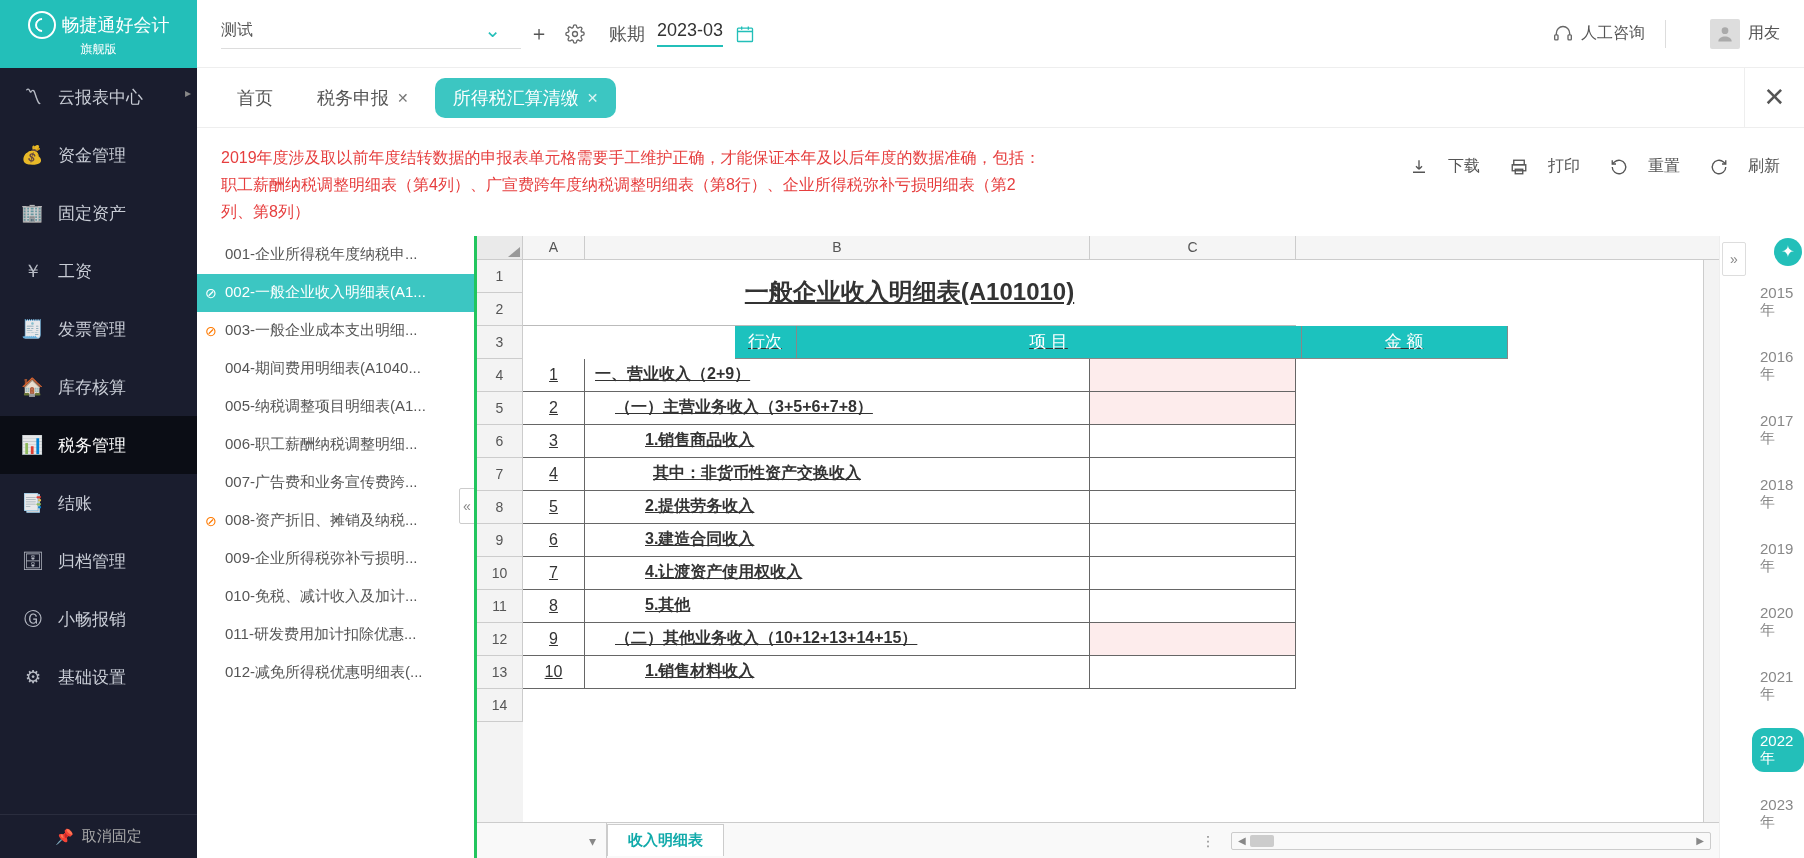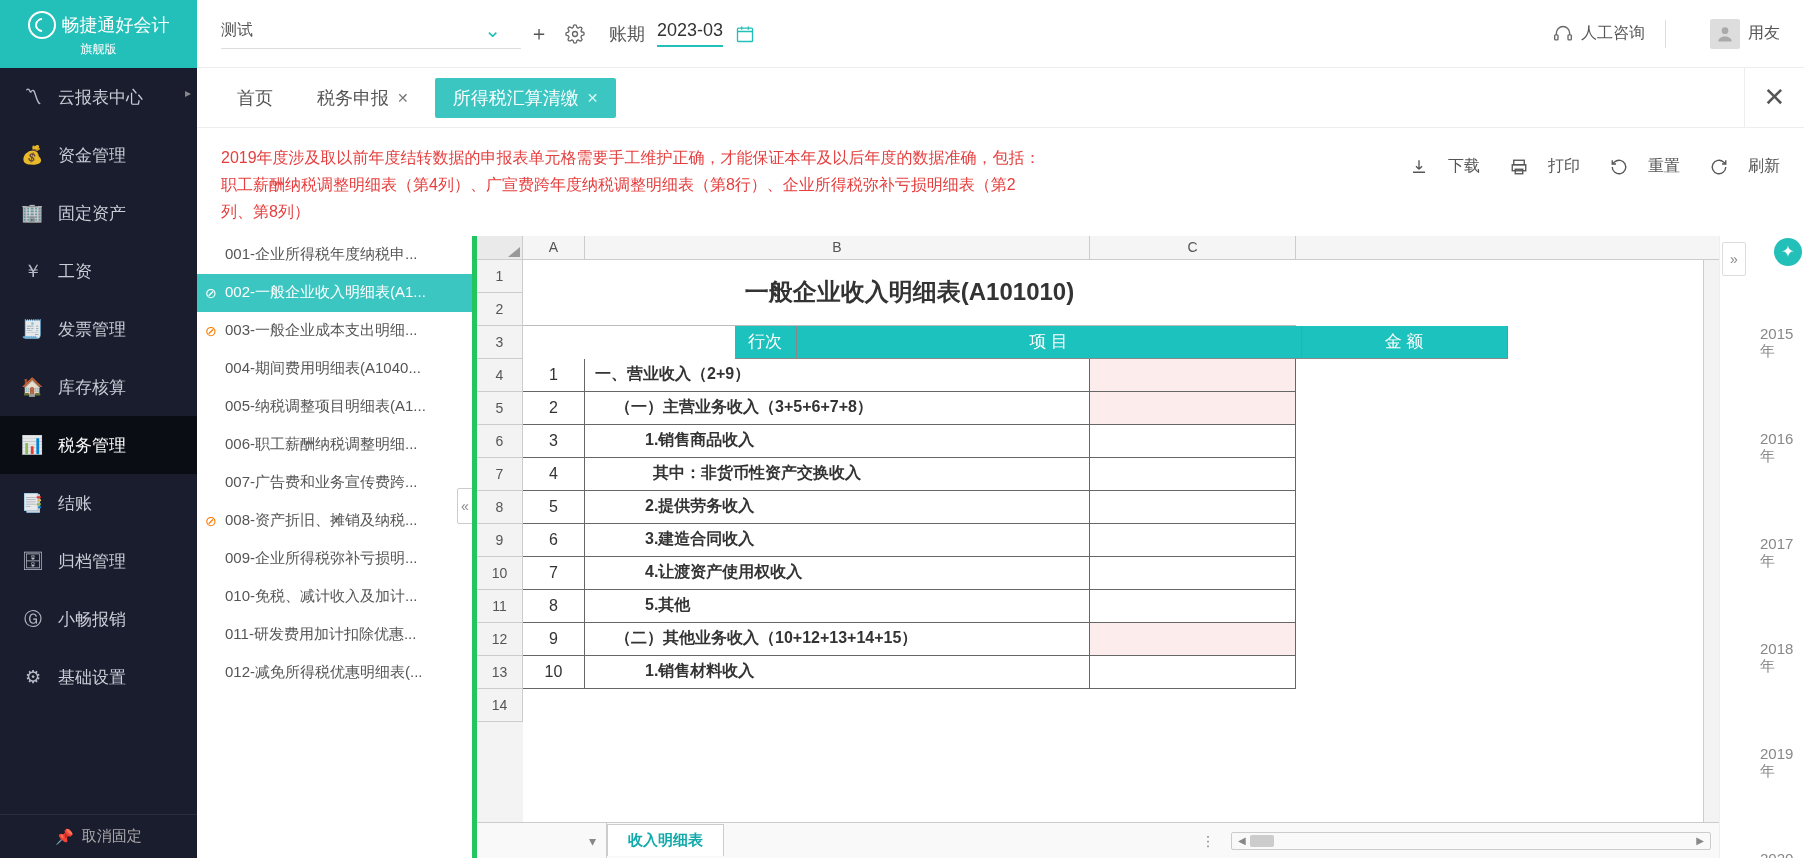--- a/index.html
+++ b/index.html
@@ -32,53 +32,53 @@
 .side-item .sicon { width: 22px; height: 22px; display: flex; align-items: center; justify-content: center; font-size: 18px; opacity: .9; }
 .side-item .exp { position: absolute; right: 6px; top: 18px; font-size: 12px; color: #888; }
 .sidebar-pin { margin-top: auto; height: 44px; display: flex; align-items: center; justify-content: center; gap: 8px; color: #aaa; font-size: 15px; cursor: pointer; border-top: 1px solid #2a2d3e; }
 
 
 .main { position: absolute; top: 68px; left: 197px; right: 0; bottom: 0; background: #fff; display: flex; flex-direction: column; }
 
 
 .tabs-row { height: 60px; display: flex; align-items: center; padding-left: 22px; border-bottom: 1px solid #eee; }
 .tab { display: flex; align-items: center; gap: 8px; padding: 0 18px; height: 40px; font-size: 18px; color: #555; cursor: pointer; }
-.tab.active { background: #3cc6c2; color: #fff; border-radius: 2px; }
+.tab.active { background: #3cc6c2; color: #fff; border-radius: 10px; }
 .tab .x { font-size: 14px; opacity: .8; }
 .tabs-close { margin-left: auto; width: 60px; height: 60px; display: flex; align-items: center; justify-content: center; font-size: 26px; color: #555; cursor: pointer; border-left: 1px solid #eee; }
 
 
 .notice-row { padding: 16px 24px 10px 24px; display: flex; align-items: flex-start; }
 .notice-text { color: #e63e3e; font-size: 16px; max-width: 820px; line-height: 1.7; }
 .toolbar { margin-left: auto; display: flex; align-items: center; gap: 30px; padding-top: 12px; }
 .tool-btn { display: flex; align-items: center; gap: 20px; font-size: 16px; color: #555; cursor: pointer; }
 
 
 .content-row { flex: 1; display: flex; min-height: 0; position: relative; }
-.forms-panel { width: 280px; border-right: 5px solid #22c55e; overflow: hidden; position: relative; }
+.forms-panel { width: 280px; border-right: 3px solid #22c55e; overflow: hidden; position: relative; }
 .forms-list { display: flex; flex-direction: column; }
 .form-item { height: 38px; display: flex; align-items: center; padding: 0 14px 0 28px; font-size: 15px; color: #555; cursor: pointer; position: relative; white-space: nowrap; overflow: hidden; text-overflow: ellipsis; }
 .form-item.active { background: #3cc6c2; color: #fff; }
 .form-item .warn { position: absolute; left: 8px; color: #ff7a00; font-size: 14px; }
 .form-item.active .warn { color: #fff; }
 .collapse-handle { position: absolute; right: -1px; top: 252px; width: 16px; height: 36px; background: #fff; border: 1px solid #ccc; display: flex; align-items: center; justify-content: center; color: #888; font-size: 14px; cursor: pointer; border-radius: 2px 0 0 2px; }
 
 
 .sheet { flex: 1; display: flex; flex-direction: column; min-width: 0; border-right: 1px solid #eee; position: relative; }
 .sheet-head { display: flex; height: 24px; border-bottom: 1px solid #ccc; background: #f5f5f5; }
 .sheet-corner { width: 46px; border-right: 1px solid #ccc; display:flex; align-items:center; justify-content:center; background:#eaeaea; position:relative; }
 .sheet-corner::after { content:""; position:absolute; right:2px; bottom:2px; width:0; height:0; border-style:solid; border-width:0 0 10px 12px; border-color:transparent transparent #999 transparent; }
 .col-h { border-right: 1px solid #ccc; display: flex; align-items: center; justify-content: center; font-size: 14px; color: #555; }
 .col-A { width: 62px; }
 .col-B { width: 505px; }
 .col-C { width: 206px; }
 .sheet-body { flex: 1; overflow: hidden; display: flex; }
 .rownums { width: 46px; background: #f3f3f3; display: flex; flex-direction: column; }
 .rownum { height: 33px; border-bottom: 1px solid #ccc; border-right: 1px solid #ccc; display: flex; align-items: center; justify-content: center; font-size: 14px; color: #555; }
-.cells { flex: 1; display: flex; flex-direction: column; position: relative; }
+.cells { flex: 1; display: flex; flex-direction: column; position: relative; text-decoration: underline; }
 .title-merge { height: 66px; border-bottom: 1px solid #bbb; display: flex; align-items: center; justify-content: center; font-size: 24px; font-weight: 600; color: #333; width: 773px; }
 .unit-row { height: 33px; border-bottom: 1px solid #bbb; width: 773px; display:flex; align-items:center; justify-content:flex-end; padding-right:10px; font-size:16px; color:#555; }
 .hdr-row { display: flex; height: 33px; justify-content: center; }
 .hdr-cell { background: #1cc2be; color: #fff; font-size: 17px; display: flex; align-items: center; justify-content: center; border-right: 1px solid #888; border-bottom: 1px solid #888; }
 .data-row { display: flex; height: 33px; }
 .dcell { border-right: 1px solid #666; border-bottom: 1px solid #666; display: flex; align-items: center; font-size: 16px; color: #333; }
 .dcell.center { justify-content: center; }
 .dcell.pad { padding-left: 10px; }
 .dcell.indent1 { padding-left: 30px; }
 .dcell.indent2 { padding-left: 60px; }
@@ -93,21 +93,21 @@
 .sheet-menu-dots { margin-left: auto; padding: 0 14px; color: #888; letter-spacing: 2px; cursor: pointer; }
 .hscroll { width: 480px; height: 18px; border: 1px solid #ccc; margin-right: 8px; border-radius: 2px; display: flex; align-items: center; padding: 0 2px; }
 .hscroll .thumb { width: 24px; height: 12px; background: #ccc; border-radius: 2px; }
 .hscroll .arr { font-size: 10px; color: #888; padding: 0 4px; }
 .vscroll { position: absolute; right: 0; top: 24px; bottom: 36px; width: 16px; border-left: 1px solid #ccc; background: #f3f3f3; }
 
 
 .years-wrap { width: 84px; display: flex; position: relative; }
 .years-handle { width: 24px; height: 34px; border: 1px solid #ddd; background: #fff; display: flex; align-items: center; justify-content: center; color: #888; cursor: pointer; align-self: flex-start; margin-top: 6px; margin-left: 2px; border-radius: 2px; }
 .years-list { flex: 1; display: flex; flex-direction: column; gap: 20px; padding-top: 44px; align-items: flex-start; padding-left: 6px; }
-.year { font-size: 15px; color: #888; cursor: pointer; padding: 4px 8px; border-radius: 12px; margin-top: 41px; }
+.year { font-size: 15px; color: #888; cursor: pointer; padding: 4px 8px; border-radius: 12px; }
 .year.active { background: #23bfb9; color: #fff; }
 .badge-circle { position: absolute; top: 2px; right: 2px; width: 28px; height: 28px; border-radius: 50%; background: #23bfb9; color: #fff; display: flex; align-items: center; justify-content: center; font-size: 16px; cursor: pointer; }
 
 svg { display: block; }
 </style>
 </head>
 <body>
 
 <div class="topbar">
   <div class="topbar-left">

